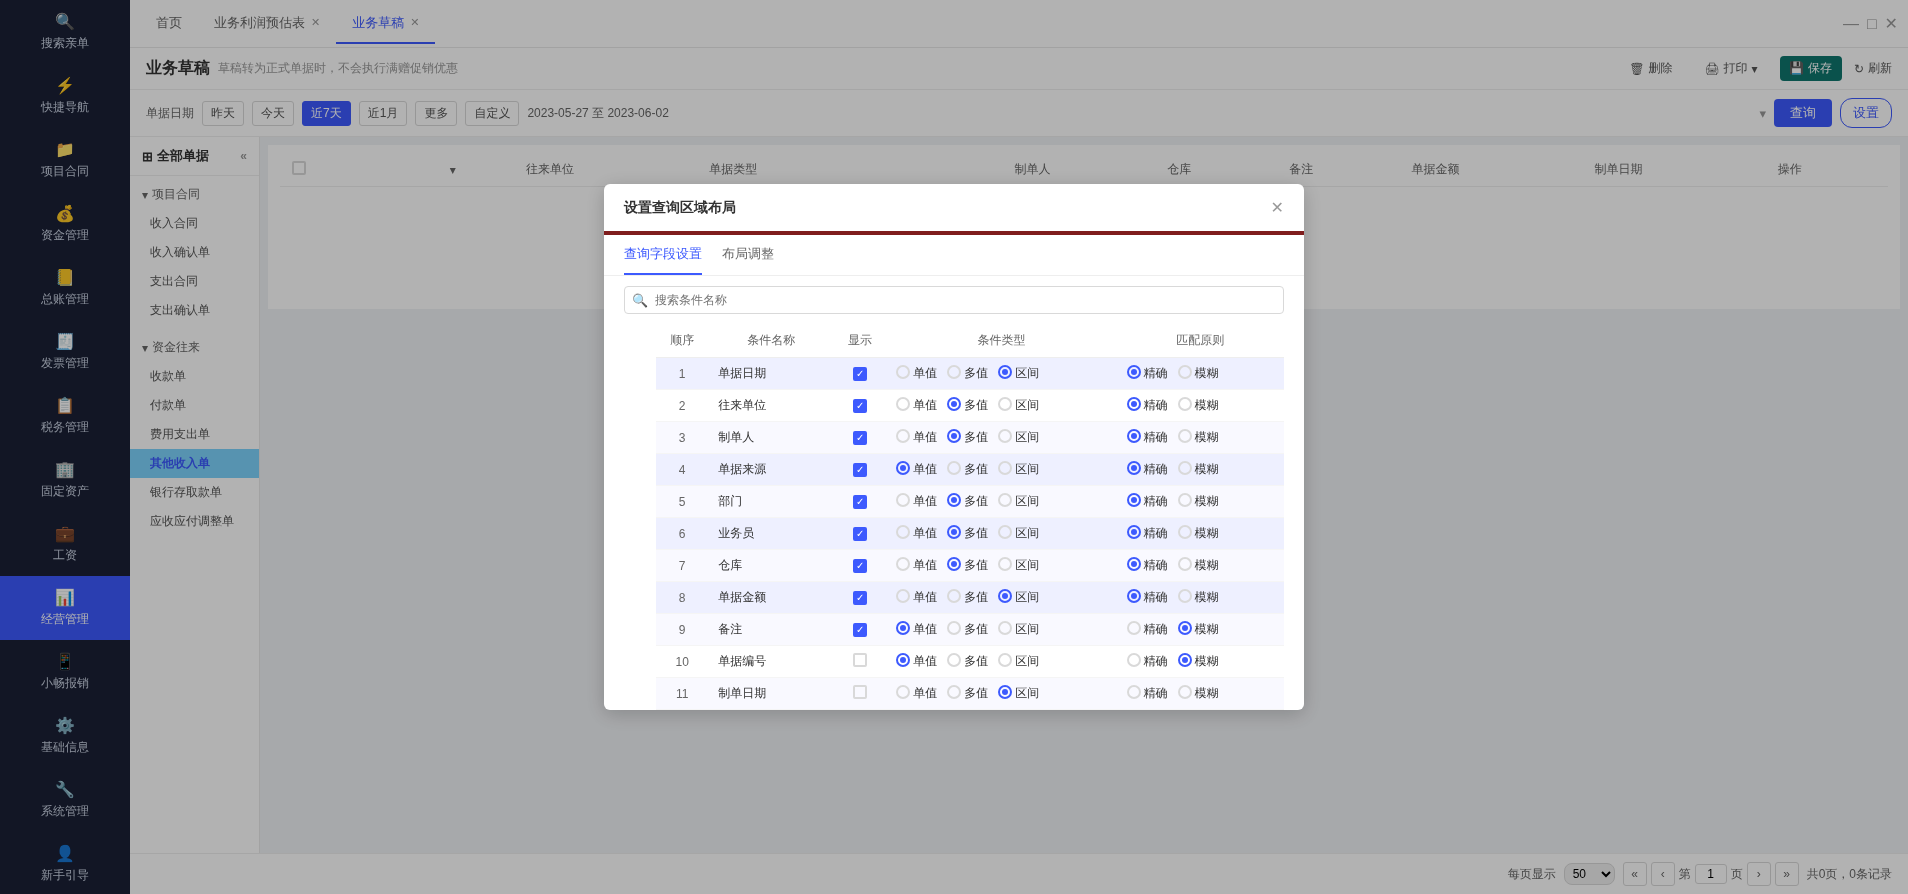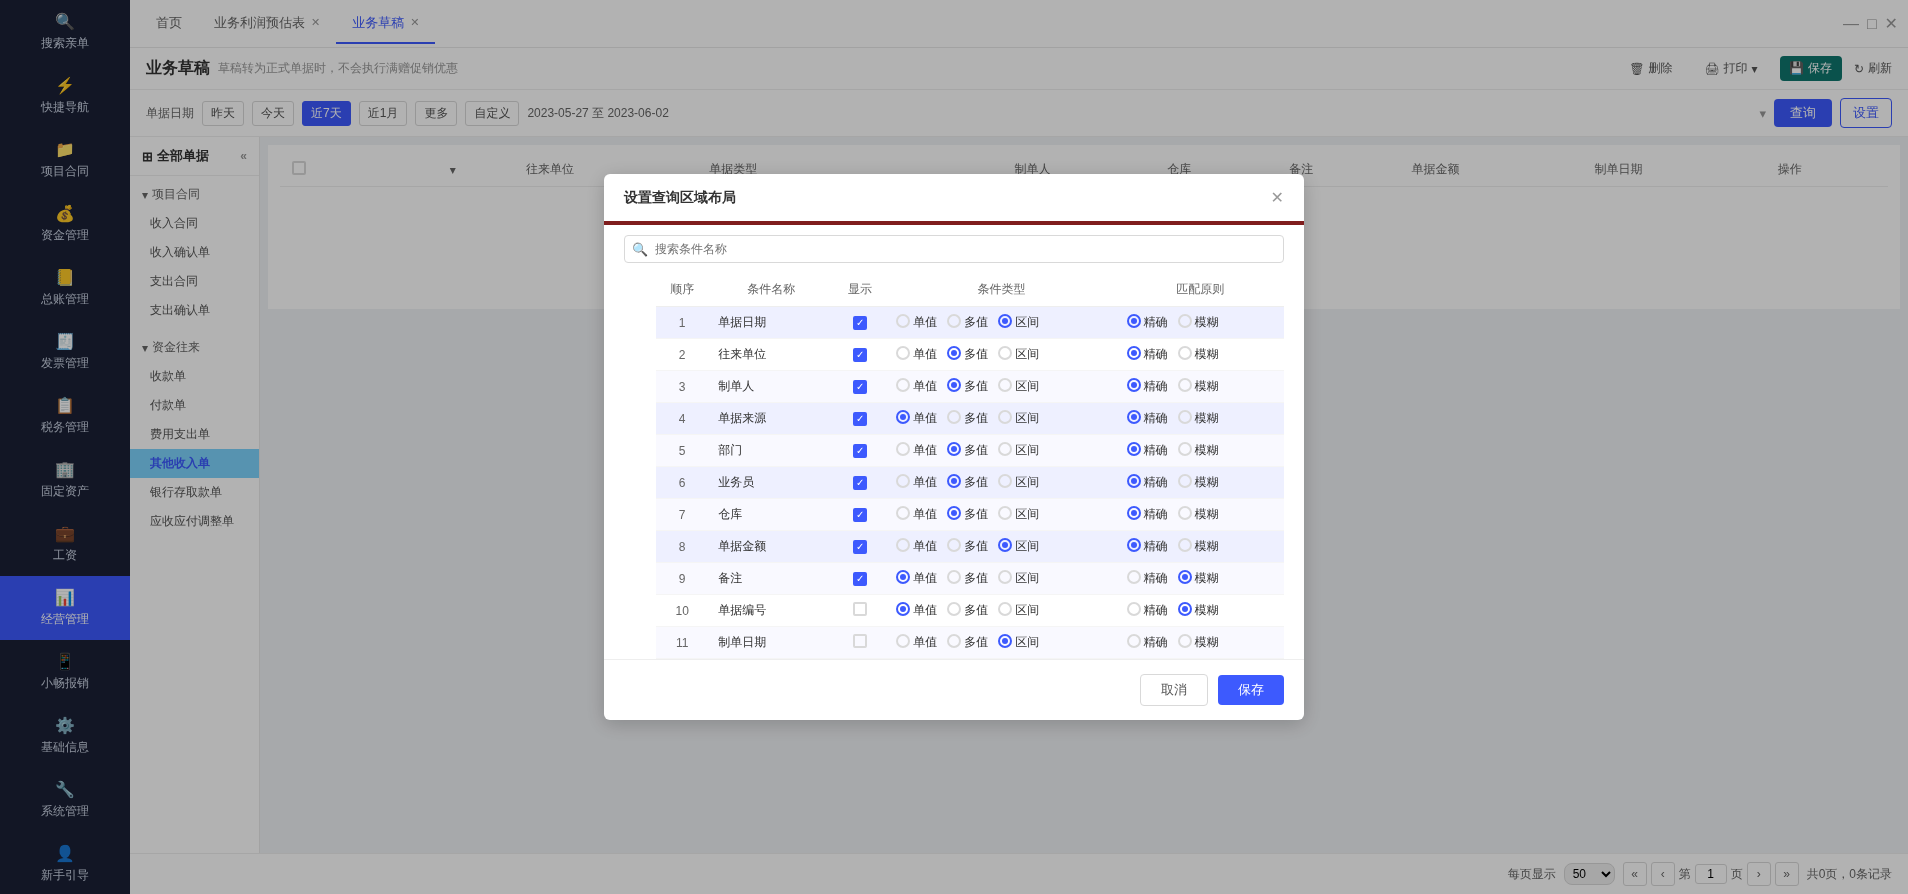--- a/index.html
+++ b/index.html
@@ -44,21 +44,21 @@
     .btn-save { background: #0f766e; color: #fff; border-radius: 4px; padding: 4px 10px; border: none; cursor: pointer; font-size: 12px; }
     .btn-refresh { background: none; border: none; cursor: pointer; font-size: 12px; color: #555; display: flex; align-items: center; gap: 4px; }
 
     
     .filter-bar { display: flex; align-items: center; padding: 8px 16px; background: #fff; border-bottom: 1px solid #eee; gap: 8px; flex-wrap: wrap; }
     .filter-label { font-size: 12px; color: #666; }
     .filter-btn { padding: 3px 8px; border: 1px solid #d9d9d9; border-radius: 3px; font-size: 12px; cursor: pointer; background: #fff; color: #555; }
     .filter-btn.active { background: #3d5afe; color: #fff; border-color: #3d5afe; }
     .filter-date { font-size: 12px; color: #666; }
     .btn-query { background: #3d5afe; color: #fff; border: none; border-radius: 4px; padding: 5px 16px; font-size: 13px; cursor: pointer; margin-left: auto; }
-    .btn-set { background: #fff; color: #3d5afe; border: 1px solid #3d5afe; border-radius: 4px; padding: 5px 12px; font-size: 13px; cursor: pointer; }
+    .btn-set { background: #fff; color: #3d5afe; border: 1px solid #3d5afe; border-radius: 12px; padding: 5px 12px; font-size: 13px; cursor: pointer; }
 
     
     .table-area { flex: 1; overflow: auto; padding: 8px; background: #f0f2f5; }
     .no-data { display: flex; align-items: center; justify-content: center; padding: 40px; color: #999; font-size: 13px; background: #fff; margin: 8px; border-radius: 4px; }
 
     
     .data-table { width: 100%; border-collapse: collapse; background: #fff; }
     .data-table th { padding: 8px 12px; text-align: left; font-size: 12px; color: #666; border-bottom: 1px solid #eee; white-space: nowrap; font-weight: normal; }
 
     
@@ -319,20 +319,24 @@
   </div>
 </div>
 
 <div class="overlay">
   <div class="modal">
     <div class="modal-header">
       <span class="modal-title">设置查询区域布局</span>
       <span class="modal-close">✕</span>
     </div>
     <div class="modal-body">
+      <div class="modal-tabs">
+        <div class="modal-tab active">查询字段设置</div>
+        <div class="modal-tab">布局调整</div>
+      </div>
       <div class="modal-search">
         <div class="search-wrapper">
           <span class="search-icon">🔍</span>
           <input type="text" style="width: 100%; padding: 6px 10px 6px 30px; border: 1px solid rgb(217, 217, 217); border-radius: 4px; font-size: 12px; outline: none;" placeholder="搜索条件名称">
         </div>
       </div>
       <div class="modal-table-wrapper">
         <table class="modal-table">
           <thead>
             <tr>
@@ -539,18 +543,14 @@
                   <div class="radio-group">
                     <label class="radio-item"><span class="radio-circle"></span>精确</label>
                     <label class="radio-item"><span class="radio-circle"></span>模糊</label>
                   </div>
                 </td>
               </tr>
             </tbody>
         </table>
       </div>
     </div>
-    <div class="modal-footer">
-      <button class="btn-cancel">取消</button>
-      <button class="btn-primary">保存</button>
-    </div>
   </div>
 </div>
 
 </body></html>

